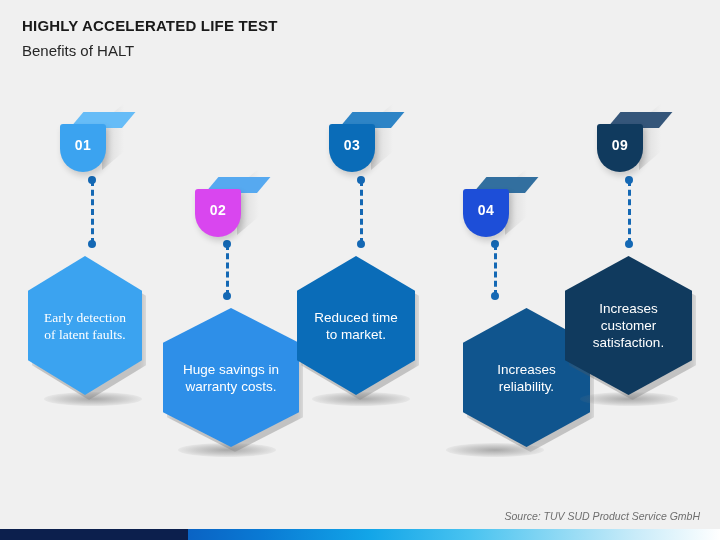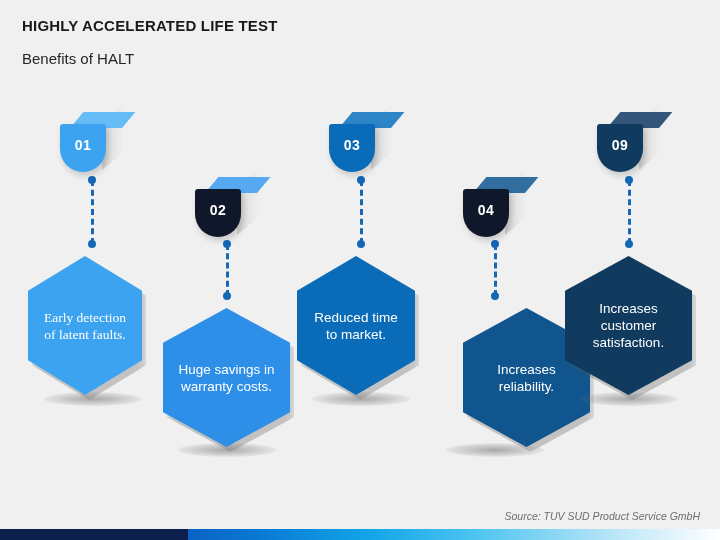--- a/index.html
+++ b/index.html
@@ -26,21 +26,21 @@
     top: 17px;
     font-size: 15px;
     font-weight: bold;
     color: #1a1a1a;
     letter-spacing: 0.2px;
     white-space: nowrap;
   }
   #subtitle {
     position: absolute;
     left: 22px;
-    top: 50px;
+    top: 42px;
     font-size: 15px;
     font-weight: normal;
     color: #262626;
     white-space: nowrap;
   }
 
   
   #source {
     position: absolute;
     right: 20px;
@@ -225,35 +225,35 @@
       <div class="side-face"></div>
       <div class="top-face" style="background:#66bcf7;"></div>
       <div class="front-face" style="background:#3ba3f0;">
         <span class="num">01</span>
       </div>
     </div>
   </div>
 
   <div class="group" style="left:0px; top:0px;">
     <div class="ground-shadow" style="left:178px; top:443px; width:98px; height:14px;"></div>
-    <div class="hex-wrap" style="left:163px; top:308px; width:127px; height:139px;">
+    <div class="hex-wrap" style="left:163px; top:308px; width:127px; height:139px;padding-left:9px;">
       <div class="hex-shadow"></div>
       <div class="hex" style="background:#2e8fe8;">
         <div class="hex-label">Huge savings in warranty costs.</div>
       </div>
     </div>
     <div class="connector" style="left:222px; top:240px; height:60px;">
       <div class="dash-line"></div>
       <div class="dot top"></div>
       <div class="dot bottom"></div>
     </div>
     <div class="badge" style="left:195px; top:177px;">
       <div class="side-face"></div>
       <div class="top-face" style="background:#56a9f0;"></div>
-      <div class="front-face" style="background:#0f172a;">
+      <div class="front-face" style="background:#d946ef;">
         <span class="num">02</span>
       </div>
     </div>
   </div>
 
   <div class="group" style="left:0px; top:0px;">
     <div class="ground-shadow" style="left:312px; top:392px; width:98px; height:14px;"></div>
     <div class="hex-wrap" style="left:297px; top:256px; width:118px; height:139px;">
       <div class="hex-shadow"></div>
       <div class="hex" style="background:#0a6cb8;">
@@ -283,21 +283,21 @@
       </div>
     </div>
     <div class="connector" style="left:490px; top:240px; height:60px;">
       <div class="dash-line"></div>
       <div class="dot top"></div>
       <div class="dot bottom"></div>
     </div>
     <div class="badge" style="left:463px; top:177px;">
       <div class="side-face"></div>
       <div class="top-face" style="background:#326f9f;"></div>
-      <div class="front-face" style="background:#0f172a;">
+      <div class="front-face" style="background:#1d4ed8;">
         <span class="num">04</span>
       </div>
     </div>
   </div>
 
   <div class="group" style="left:0px; top:0px;">
     <div class="ground-shadow" style="left:580px; top:392px; width:98px; height:14px;"></div>
     <div class="hex-wrap" style="left:565px; top:256px; width:127px; height:139px;">
       <div class="hex-shadow"></div>
       <div class="hex" style="background:#103a5e;">

